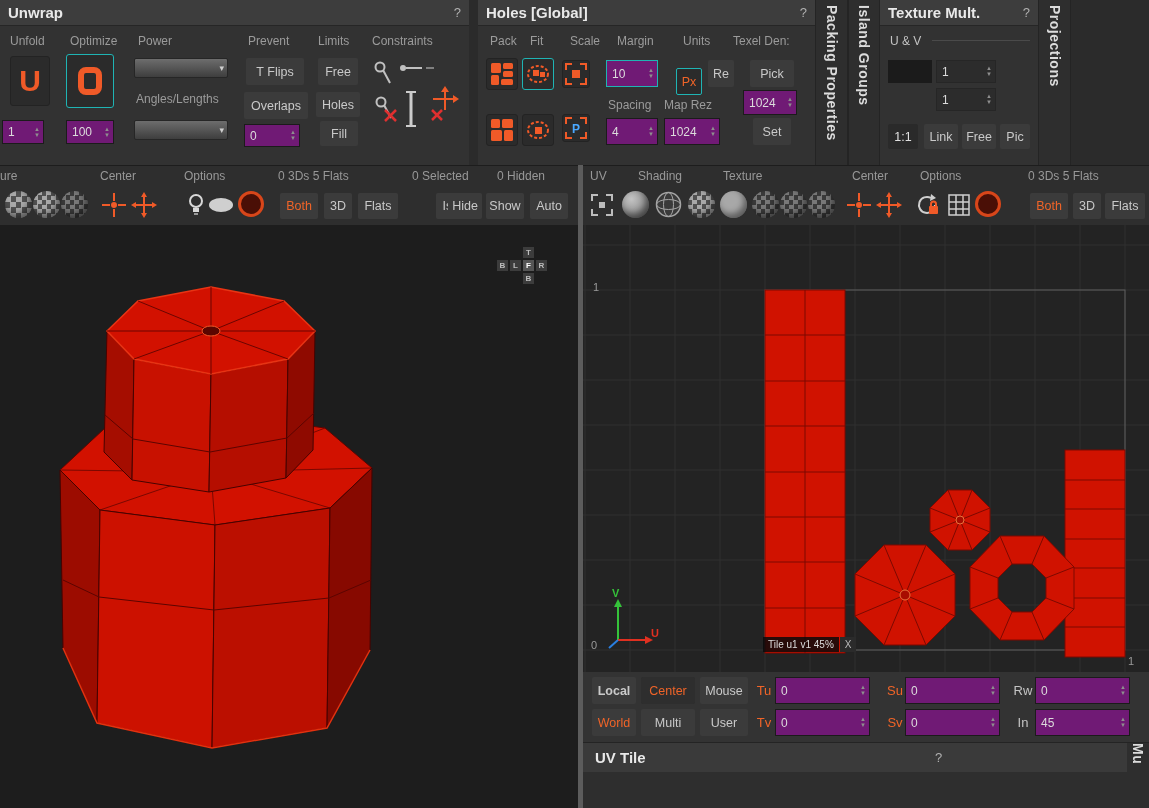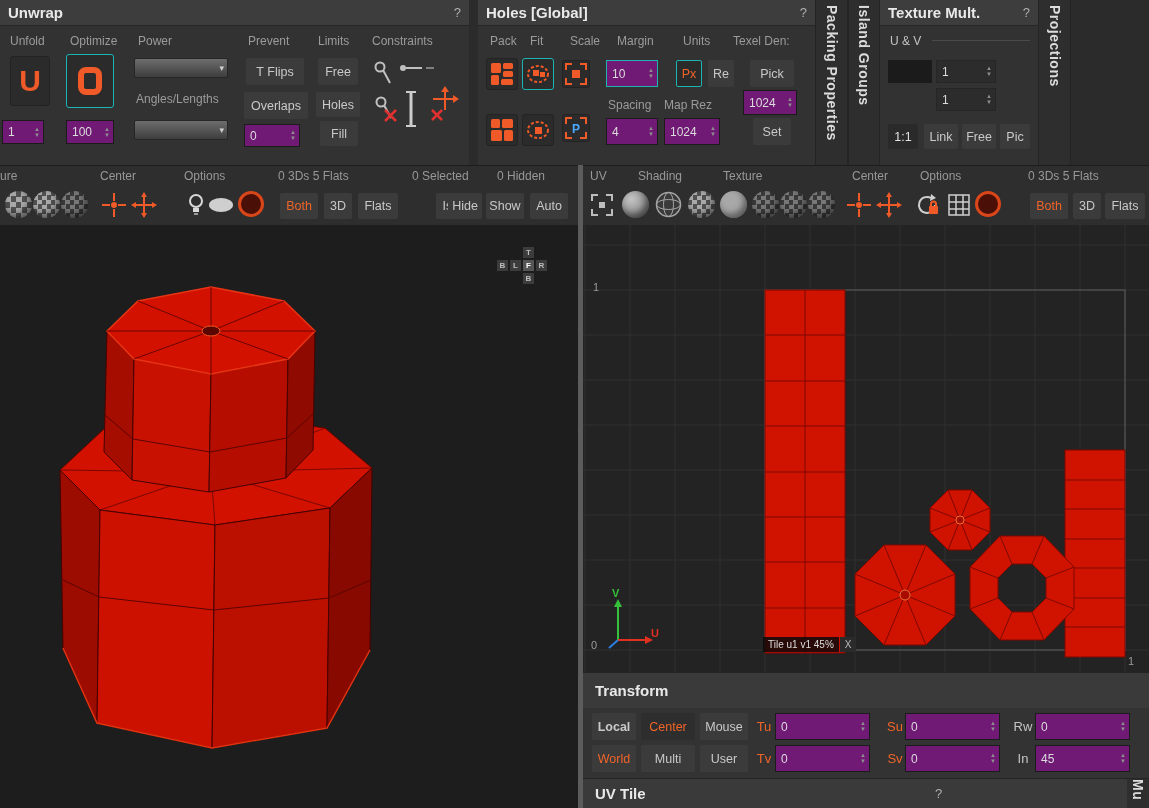--- a/index.html
+++ b/index.html
@@ -222,21 +222,21 @@
           </svg>
         </div>
 
         <div class="field teal" style="left:128px; top:34px; width:52px; height:27px;">
           <span class="val">10</span>
           <span class="spin">
               <span>▲</span>
               <span>▼</span>
             </span>
         </div>
-        <div class="btn abtn teal orange" style="left:198px; top:34px; width:26px; height:27px; background:#2b2b2b;">Px</div>
+        <div class="btn abtn teal orange" style="left:198px; top:42px; width:26px; height:27px; background:#2b2b2b;">Px</div>
         <div class="btn abtn" style="left:230px; top:34px; width:26px; height:27px;">Re</div>
         <div class="btn abtn" style="left:272px; top:34px; width:44px; height:27px;">Pick</div>
 
         <span class="seclabel" style="left:130px; top:72px;">Spacing</span>
         <span class="seclabel" style="left:186px; top:72px;">Map Rez</span>
         <div class="field" style="left:265px; top:64px; width:54px; height:25px;">
           <span class="val">1024</span>
           <span class="spin">
               <span>▲</span>
               <span>▼</span>
@@ -601,23 +601,20 @@
       <span class="uvlabel" style="left:545px; top:430px;">1</span>
       <span class="uvlabel" style="left:29px; top:362px; color:#35c23a; font-weight:bold;">V</span>
       <span class="uvlabel" style="left:68px; top:402px; color:#e03020; font-weight:bold;">U</span>
 
       <div class="tilebar">
         <span class="tl">Tile u1 v1 45%</span>
         <span class="tx">X</span>
       </div>
     </div>
 
-    <div class="tf-header">
-      <span class="tf-title">Transform</span>
-    </div>
     <div class="tf-body">
 
       <div class="btn" style="left:9px; top:5px; width:44px;font-weight:bold;">Local</div>
       <div class="btn sel" style="left:58px; top:5px; width:54px;">Center</div>
       <div class="btn" style="left:117px; top:5px; width:48px;">Mouse</div>
       <span class="lbl orange" style="left:172px; top:5px;">Tu</span>
       <div class="field" style="left:192px; top:5px; width:95px;">
         <span class="val">0</span>
         <span class="spin">
             <span>▲</span>

